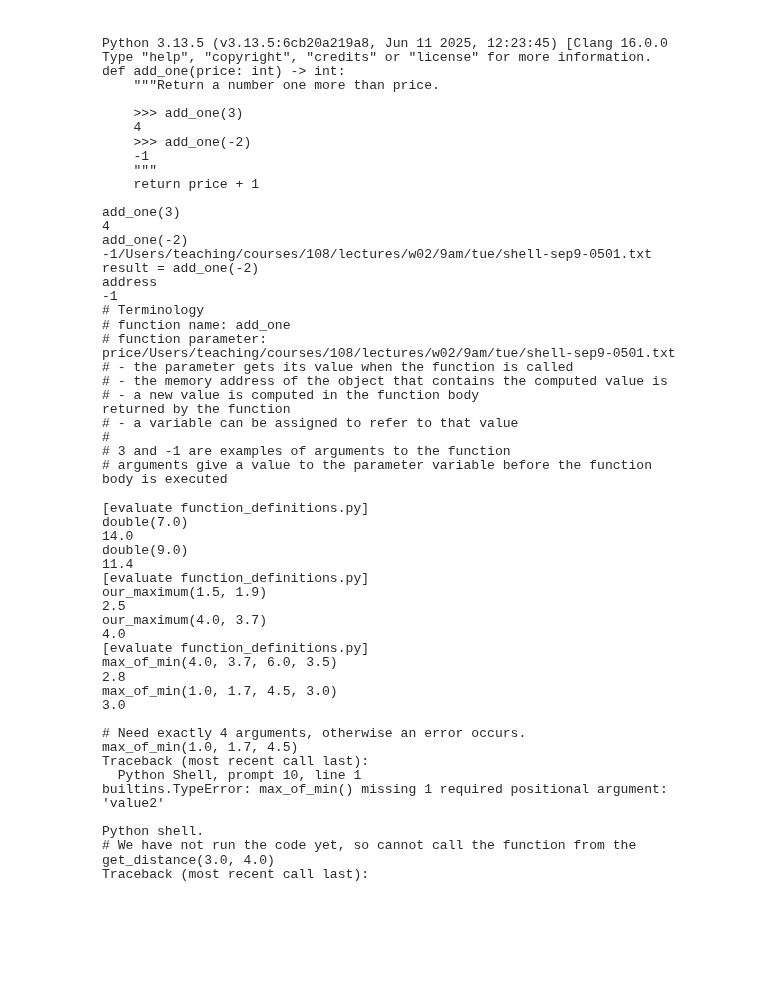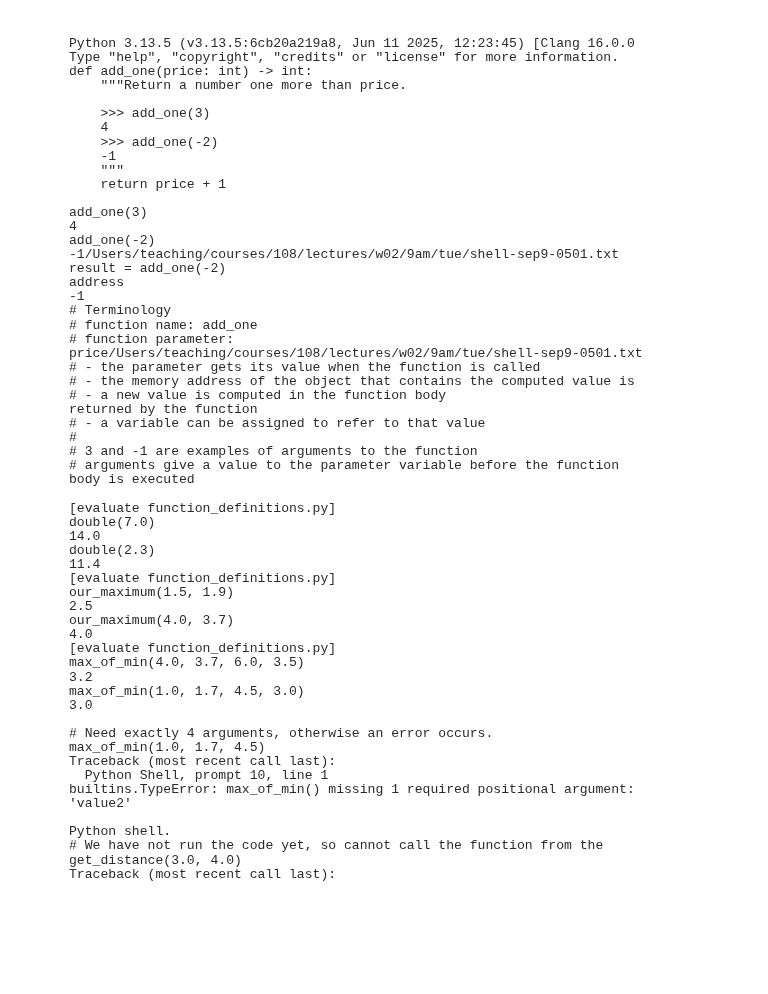--- a/index.html
+++ b/index.html
@@ -8,21 +8,21 @@
       background: #ffffff;
     }
     body {
       width: 768px;
       height: 994px;
       overflow: hidden;
       position: relative;
     }
     .page {
       position: absolute;
-      left: 69px;
+      left: 102px;
       top: 37px;
       width: 640px;
     }
     .line {
       font-family: "Liberation Mono", "DejaVu Sans Mono", monospace;
       font-size: 13.1px;
       line-height: 14.08px;
       height: 14.08px;
       color: #2b2b2b;
       white-space: pre;
@@ -61,30 +61,30 @@
     <div class="line">returned by the function</div>
     <div class="line"># - a variable can be assigned to refer to that value</div>
     <div class="line">#</div>
     <div class="line"># 3 and -1 are examples of arguments to the function</div>
     <div class="line"># arguments give a value to the parameter variable before the function</div>
     <div class="line">body is executed</div>
     <div class="line"></div>
     <div class="line">[evaluate function_definitions.py]</div>
     <div class="line">double(7.0)</div>
     <div class="line">14.0</div>
-    <div class="line">double(2.3)</div>
+    <div class="line">double(9.0)</div>
     <div class="line">11.4</div>
     <div class="line">[evaluate function_definitions.py]</div>
     <div class="line">our_maximum(1.5, 1.9)</div>
     <div class="line">2.5</div>
     <div class="line">our_maximum(4.0, 3.7)</div>
     <div class="line">4.0</div>
     <div class="line">[evaluate function_definitions.py]</div>
     <div class="line">max_of_min(4.0, 3.7, 6.0, 3.5)</div>
-    <div class="line">3.2</div>
+    <div class="line">2.8</div>
     <div class="line">max_of_min(1.0, 1.7, 4.5, 3.0)</div>
     <div class="line">3.0</div>
     <div class="line"></div>
     <div class="line"># Need exactly 4 arguments, otherwise an error occurs.</div>
     <div class="line">max_of_min(1.0, 1.7, 4.5)</div>
     <div class="line">Traceback (most recent call last):</div>
     <div class="line">  Python Shell, prompt 10, line 1</div>
     <div class="line">builtins.TypeError: max_of_min() missing 1 required positional argument:</div>
     <div class="line">'value2'</div>
     <div class="line"></div>

